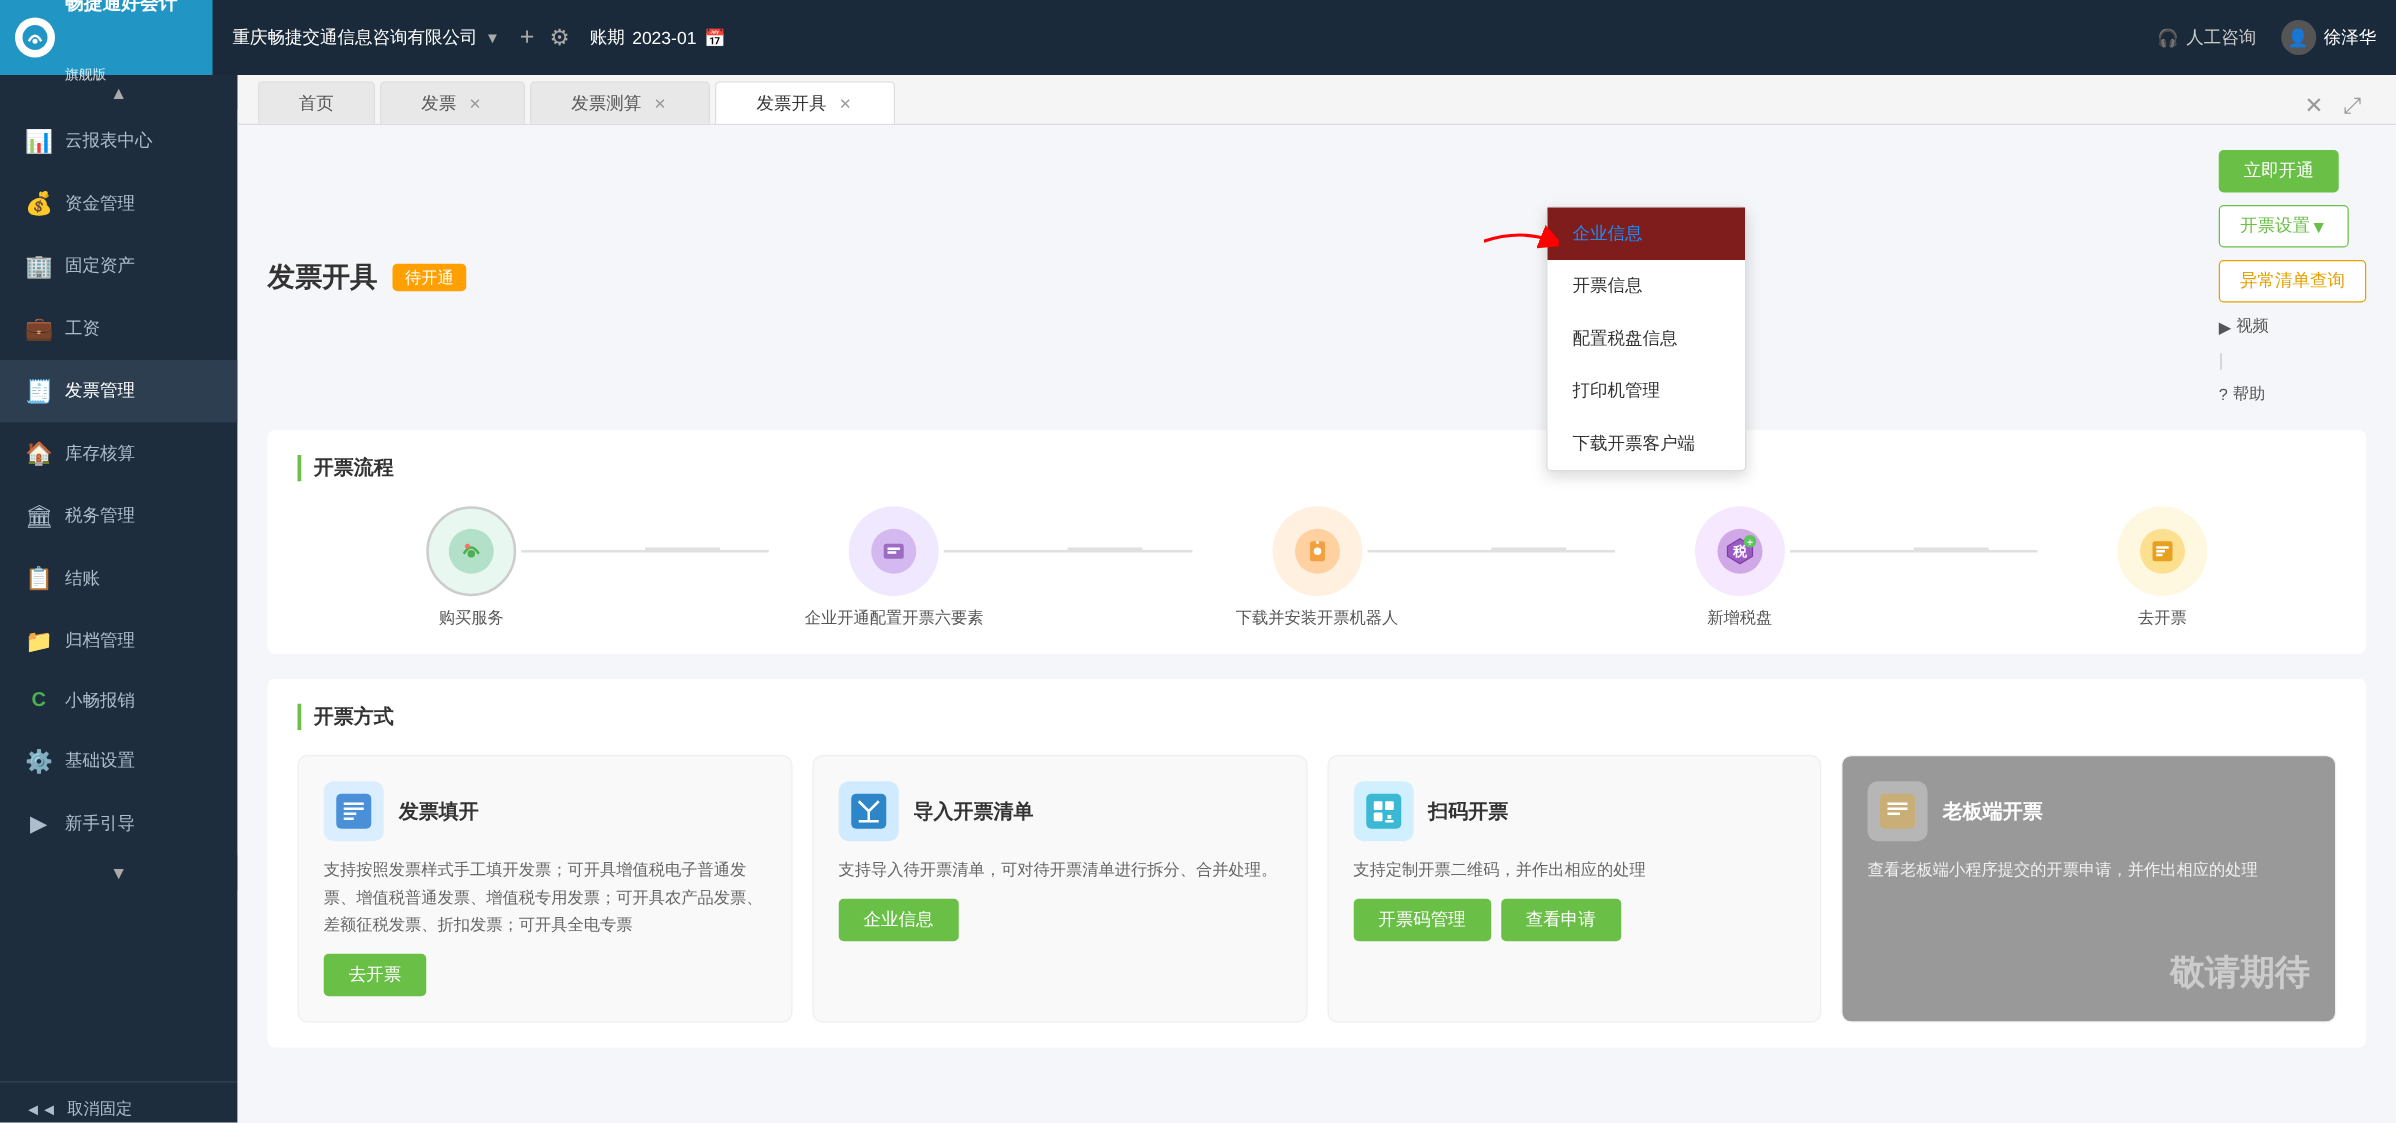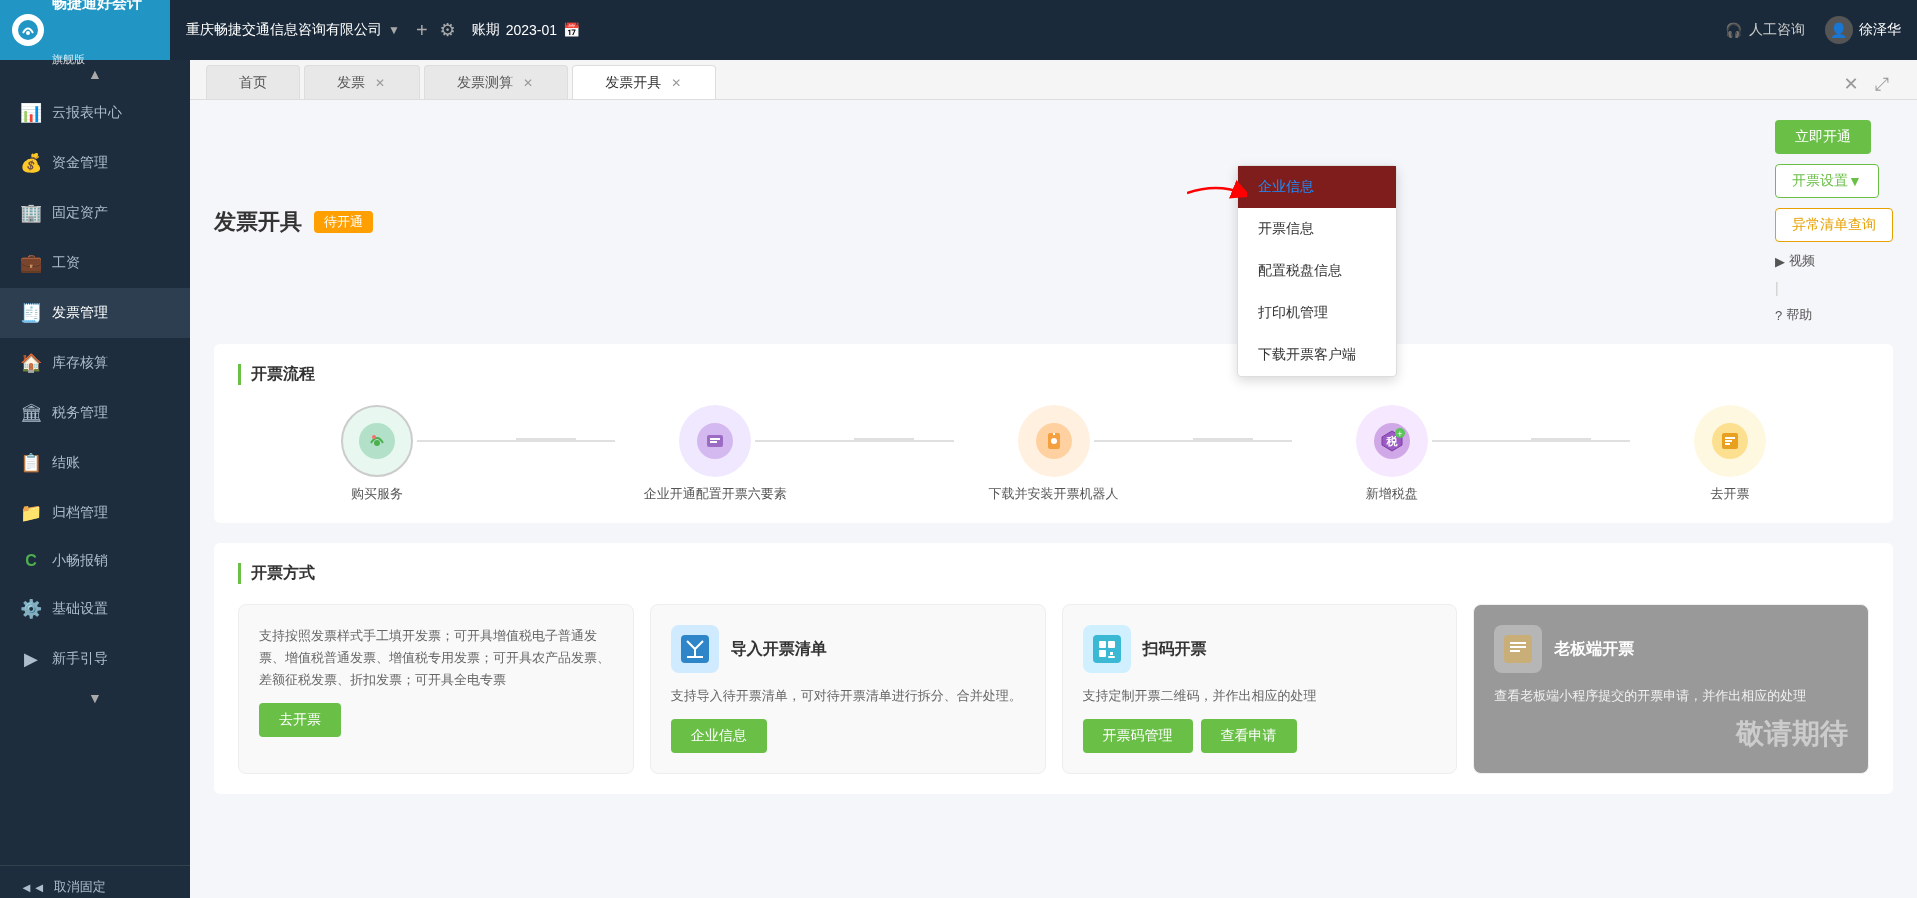--- a/index.html
+++ b/index.html
@@ -442,20 +442,32 @@
           </div>
 
         </div>
       </div>
 
       <div class="section">
         <div class="section-title">开票方式</div>
         <div class="billing-methods">
 
           <div class="billing-card">
+            <div class="billing-card-header">
+              <div class="billing-card-icon" style="background:#dbeeff;">
+                <svg width="36" height="36" viewBox="0 0 36 36">
+                  <rect x="4" y="4" width="28" height="28" rx="4" fill="#4a90d9"></rect>
+                  <line x1="10" y1="12" x2="26" y2="12" stroke="white" stroke-width="2"></line>
+                  <line x1="10" y1="16" x2="26" y2="16" stroke="white" stroke-width="2"></line>
+                  <line x1="10" y1="20" x2="20" y2="20" stroke="white" stroke-width="2"></line>
+                  <line x1="10" y1="24" x2="18" y2="24" stroke="white" stroke-width="2"></line>
+                </svg>
+              </div>
+              <div class="billing-card-title">发票填开</div>
+            </div>
             <div class="billing-card-desc">支持按照发票样式手工填开发票；可开具增值税电子普通发票、增值税普通发票、增值税专用发票；可开具农产品发票、差额征税发票、折扣发票；可开具全电专票</div>
             <button class="btn-green">去开票</button>
           </div>
 
           <div class="billing-card">
             <div class="billing-card-header">
               <div class="billing-card-icon" style="background:#d0eaff;">
                 <svg width="36" height="36" viewBox="0 0 36 36">
                   <rect x="4" y="4" width="28" height="28" rx="4" fill="#2e86c8"></rect>
                   <path d="M10 10 L18 18 L26 10" stroke="white" stroke-width="2" fill="none"></path>

